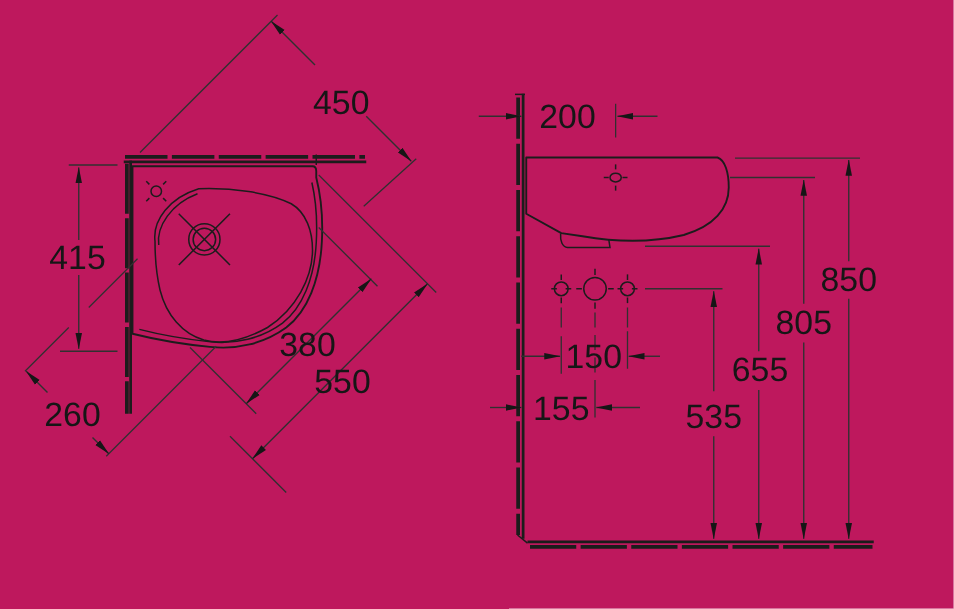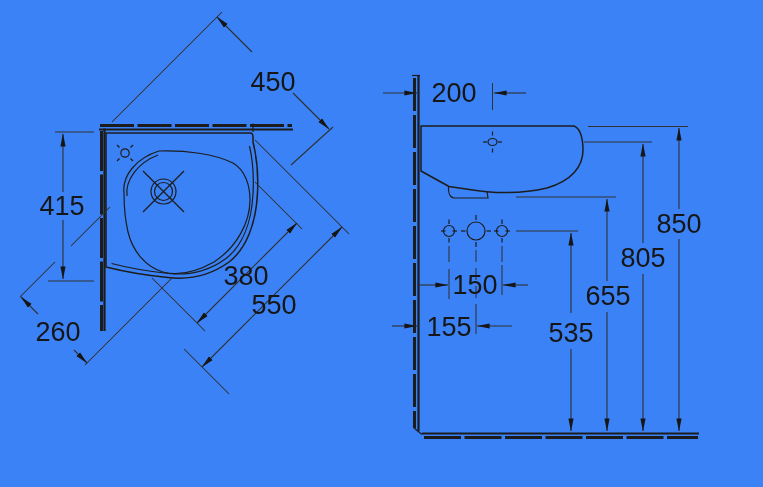--- a/index.html
+++ b/index.html
@@ -1,16 +1,16 @@
 <!DOCTYPE html>
 <html><head>
 <meta charset="utf-8">
 <style>
   html,body{margin:0;padding:0;background:#ffffff;}
-  .sheet{position:relative;width:763px;height:487px;background:#3b82f6;overflow:hidden;
+  .sheet{position:relative;width:763px;height:487px;background:#be185d;overflow:hidden;
          font-family:"Liberation Sans", sans-serif;}
   svg{display:block;}
   .obj  {stroke:#1c1c1c;stroke-width:1.5;fill:none;stroke-linecap:round;stroke-linejoin:round;}
   .obj2 {stroke:#1c1c1c;stroke-width:1.2;fill:none;}
   .wallmain{stroke:#1c1c1c;stroke-width:2.2;fill:none;}
   .walldash{stroke:#1c1c1c;stroke-width:3;fill:none;}
   .dim  {stroke:#303030;stroke-width:1.1;fill:none;}
   .ext  {stroke:#303030;stroke-width:1.05;fill:none;}
   .dimtext{font-size:27px;fill:#161616;text-anchor:middle;}
   .arrfill{fill:#161616;}

